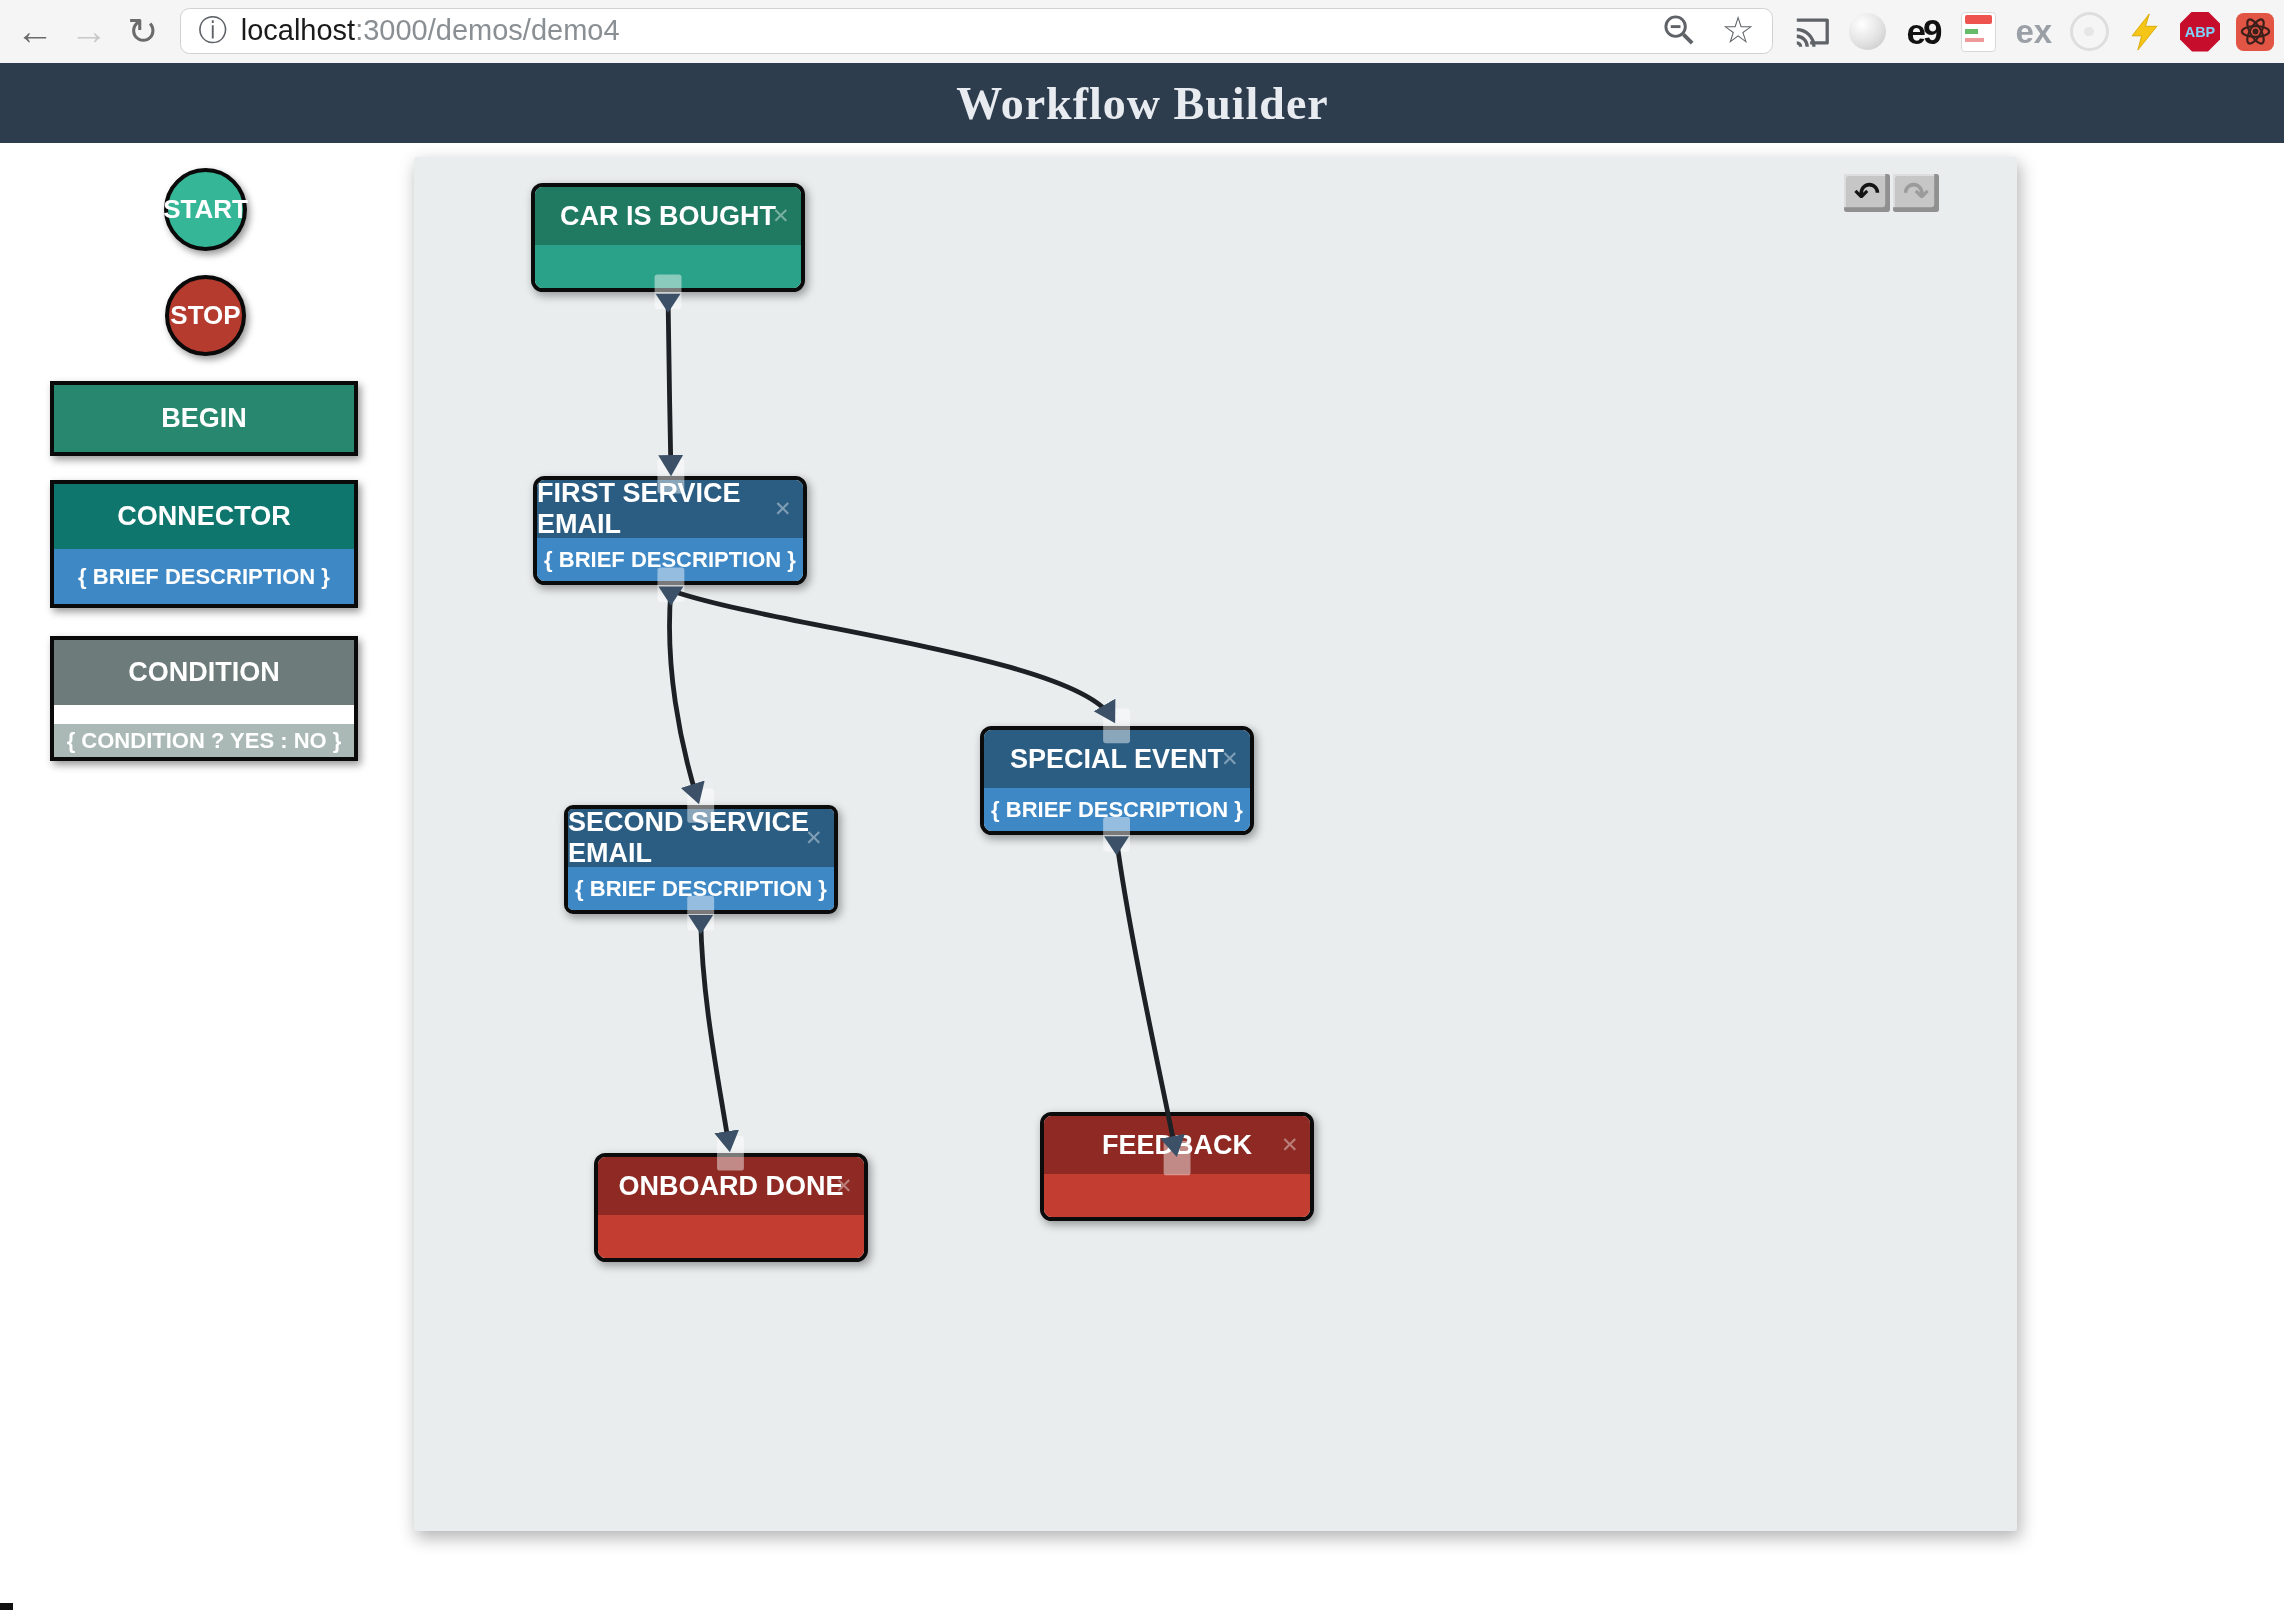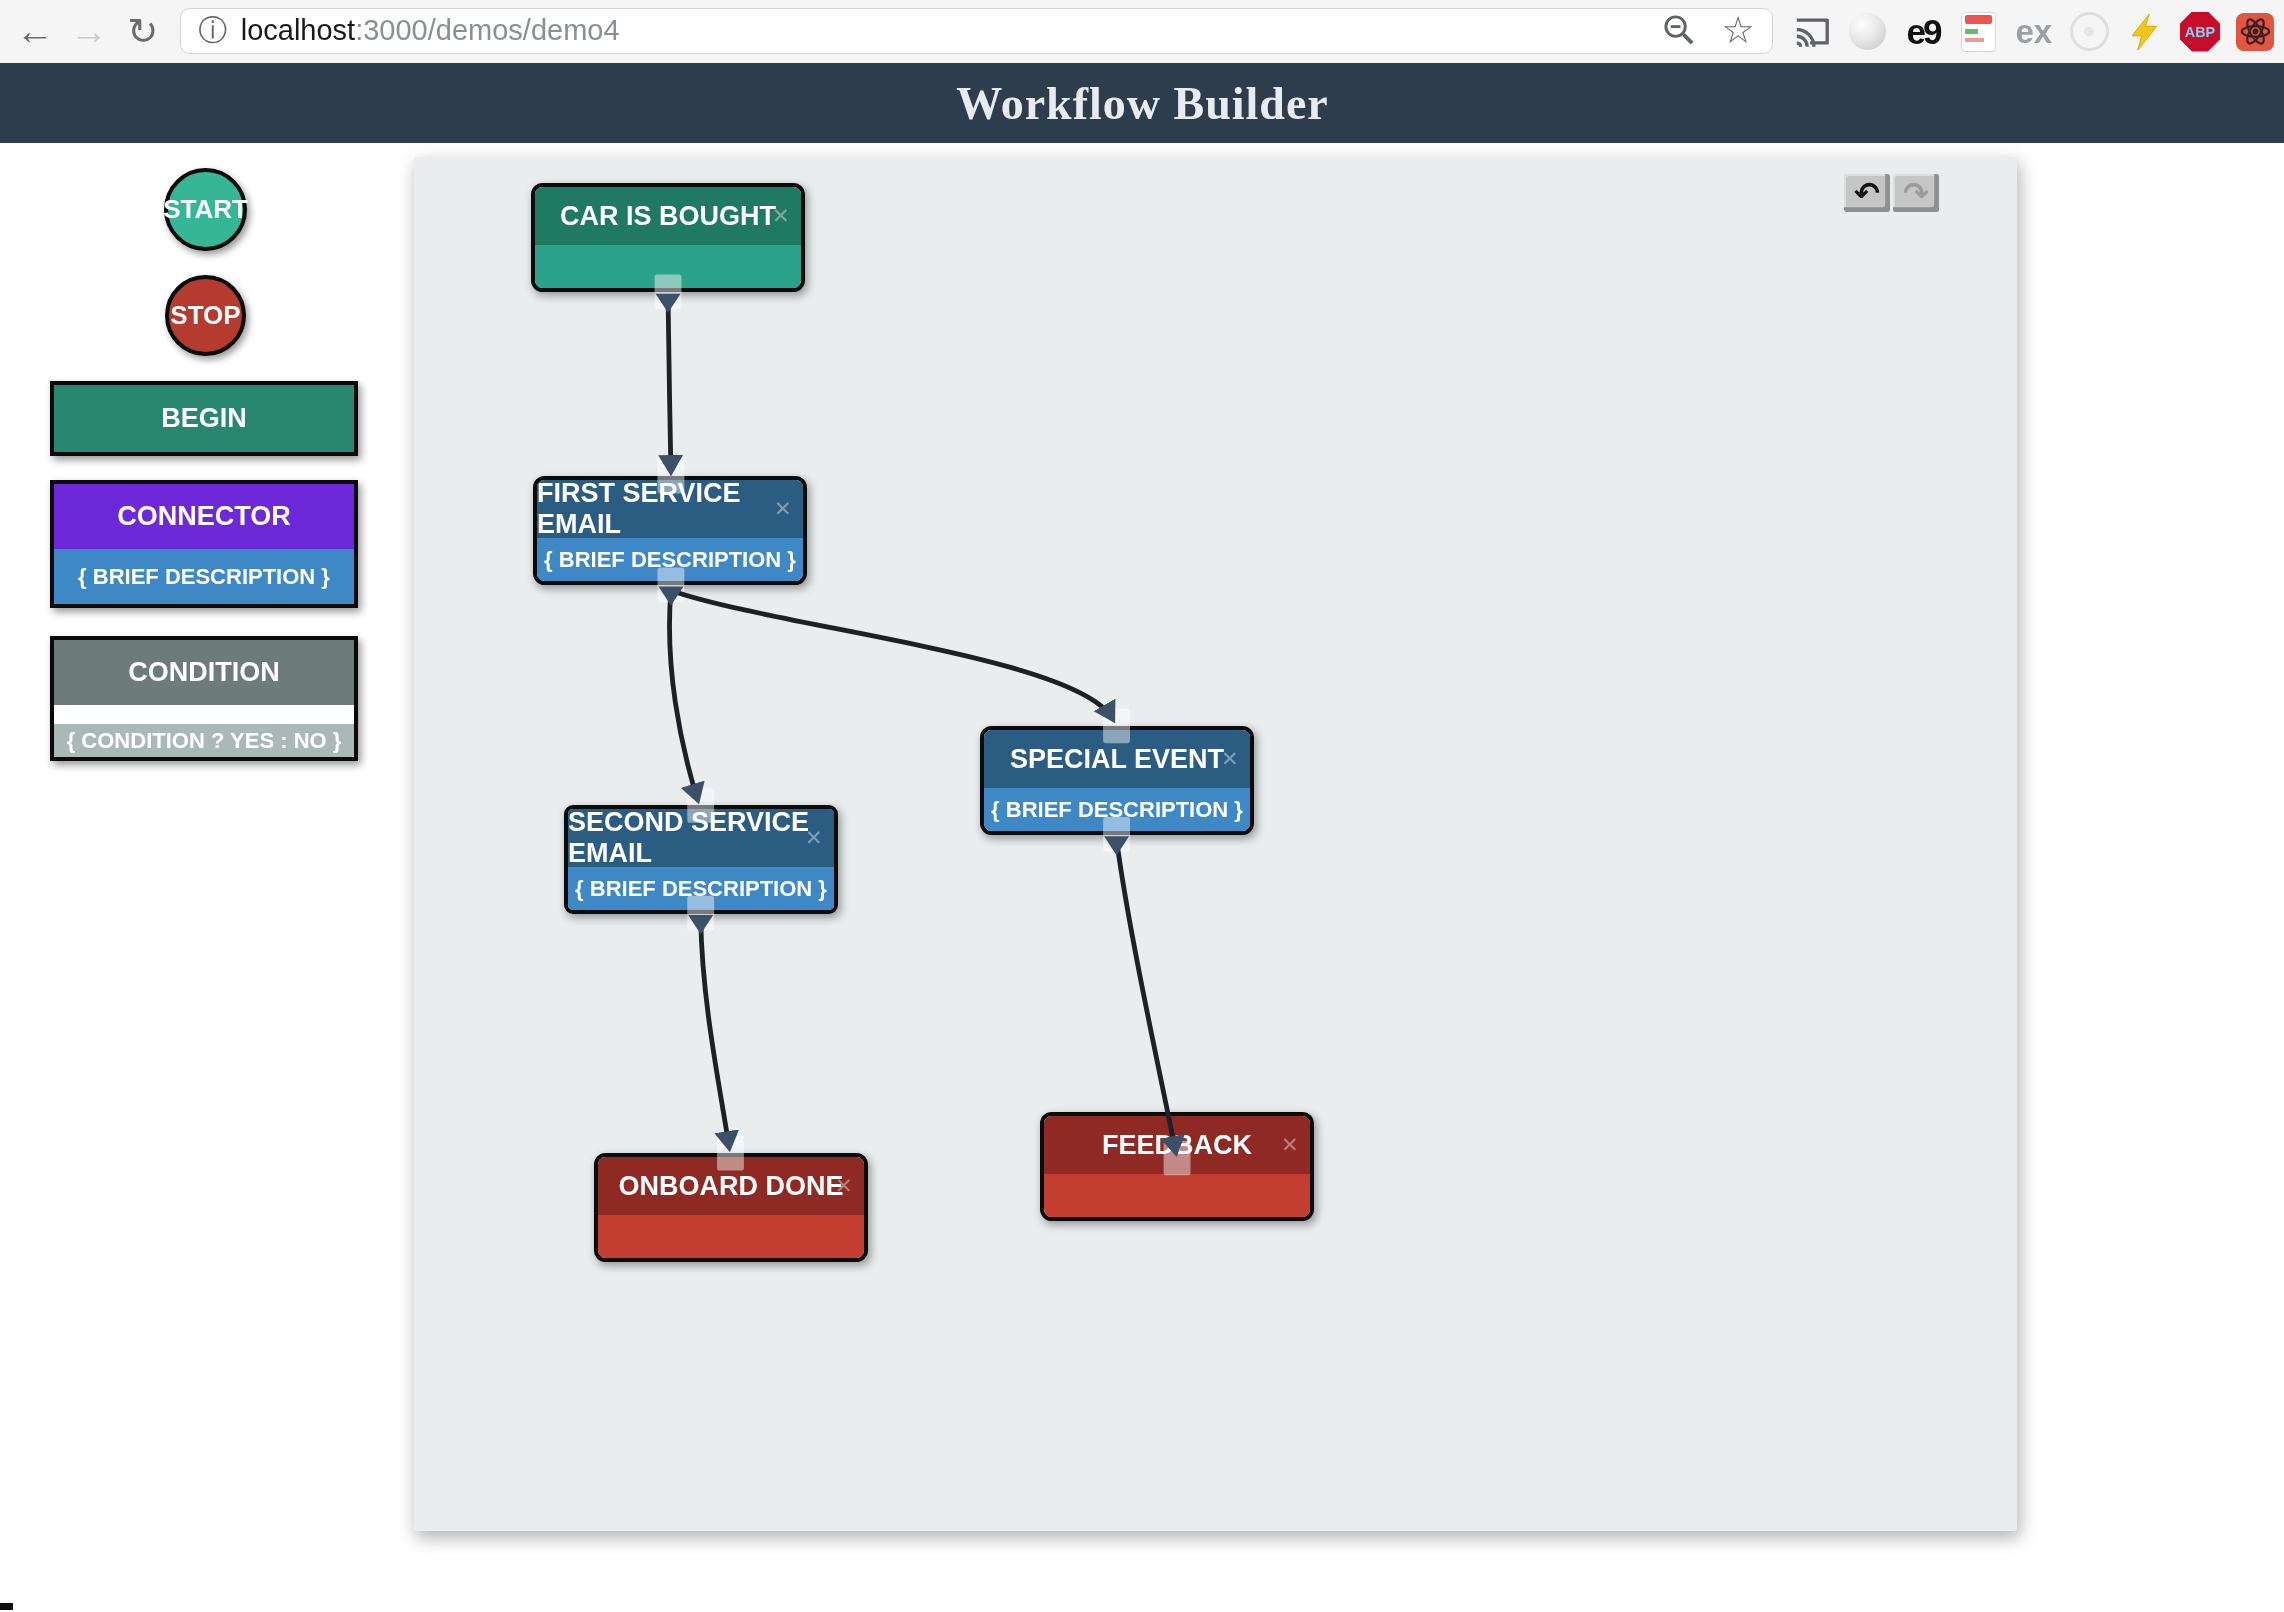--- a/index.html
+++ b/index.html
@@ -57,21 +57,21 @@
   .pal-stop{left:165px;top:275px;width:81px;height:81px;background:#b43b2e;}
   .pal-rect{border-radius:0;overflow:hidden;}
   .pal-begin{left:50px;top:381px;width:308px;height:75px;background:#27886f;
     display:flex;align-items:center;justify-content:center;font-size:27px;}
   .pal-connector{left:50px;top:480px;width:308px;height:128px;}
   .pal-condition{left:50px;top:636px;width:308px;height:125px;gap:19px;}
   .pal-end{left:50px;top:788px;width:308px;height:74px;background:#8e2722;
     display:flex;align-items:center;justify-content:center;font-size:27px;}
   .pal-head{height:65px;display:flex;align-items:center;justify-content:center;font-size:27px;}
   .pal-body{display:flex;align-items:center;justify-content:center;font-size:22px;flex:1;}
-  .pal-connector .pal-head{background:#6d28d9;text-align:center;}
+  .pal-connector .pal-head{background:#0f766e;text-align:center;}
   .pal-connector .pal-body{background:#3e88c5;}
   .pal-condition .pal-head{background:#6d7b7b;}
   .pal-condition .pal-body{background:#aab9b5;}
   .pal-connector, .pal-condition{display:flex;flex-direction:column;}
 
   
   .canvas{position:absolute;left:414px;top:157px;width:1603px;height:1374px;background:#e9edee;
     border-radius:2.9px;box-shadow:2.9px 6.7px 17.3px rgba(0,0,0,0.3);}
   .edges{position:absolute;left:0;top:0;pointer-events:none;z-index:5;}
 

